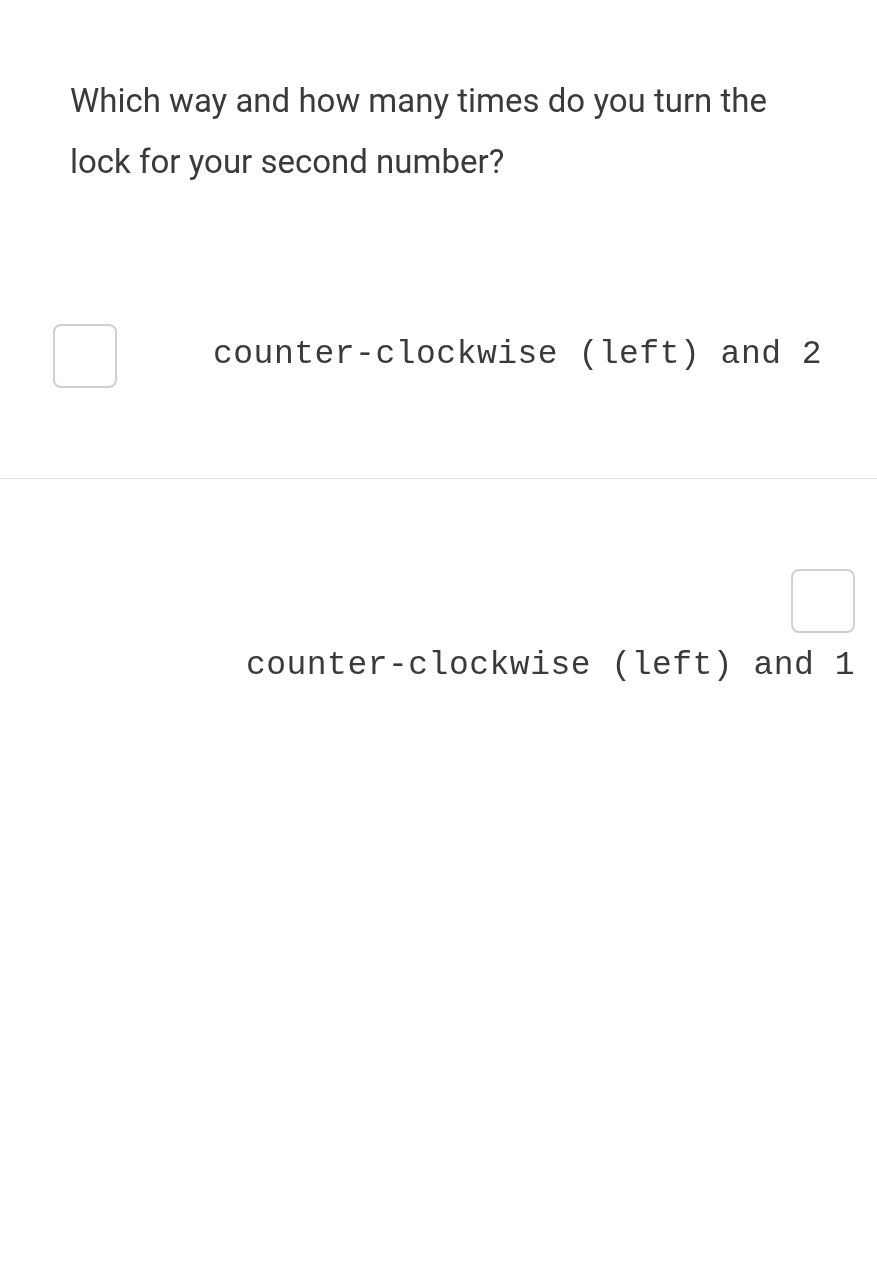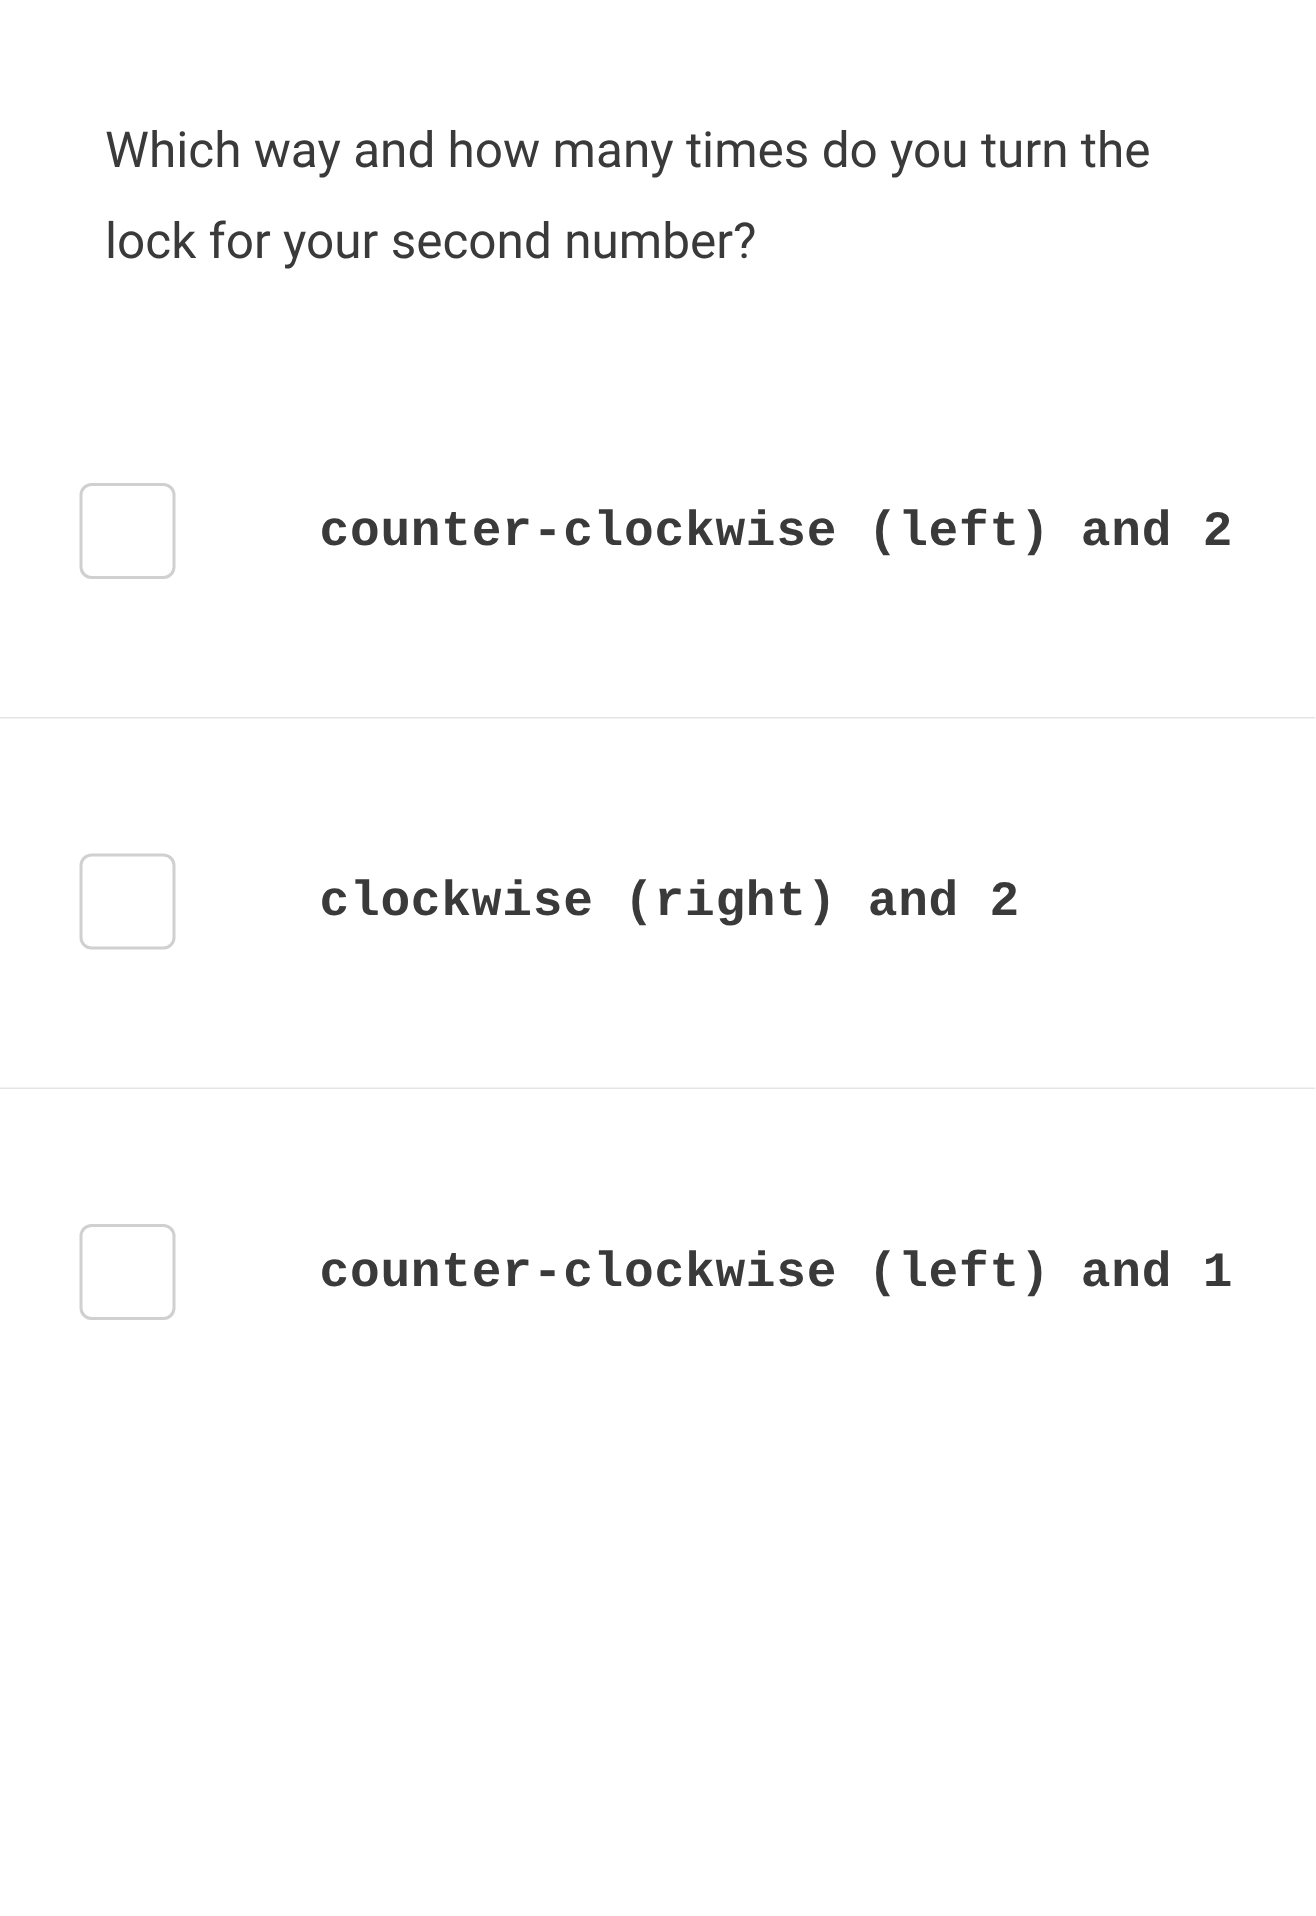--- a/index.html
+++ b/index.html
@@ -22,29 +22,29 @@
       color: #3a3a3a;
       font-weight: 400;
     }
     
     .options-container {
       margin-top: 90px;
     }
     
     .option-row {
       display: flex;
-      align-items: flex-start;
+      align-items: flex-end;
       padding: 90px 22px 90px 53px;
       border-bottom: 1px solid #e5e5e5;
-      font-weight: bold;
     }
     
     .option-row:last-child {
       border-bottom: none;
       padding-bottom: 20px;
+      flex-direction: column;
     }
     
     .option-row:first-child {
       padding-top: 0;
     }
     
     .checkbox {
       width: 64px;
       height: 64px;
       border: 2px solid #d0d0d0;
@@ -69,24 +69,20 @@
 
 <div class="question-text">Which way and how many times do you turn the lock for your second number?</div>
 
 <div class="options-container">
 
   <div class="option-row">
     <div class="checkbox"></div>
     <div class="option-label">counter-clockwise (left) and 2</div>
   </div>
 
-  <div class="option-row">
-    <div class="checkbox"></div>
-    <div class="option-label">clockwise (right) and 2</div>
-  </div>
 
 
   <div class="option-row">
     <div class="checkbox"></div>
     <div class="option-label">counter-clockwise (left) and 1</div>
   </div>
 
 </div>
 
 </body></html>

